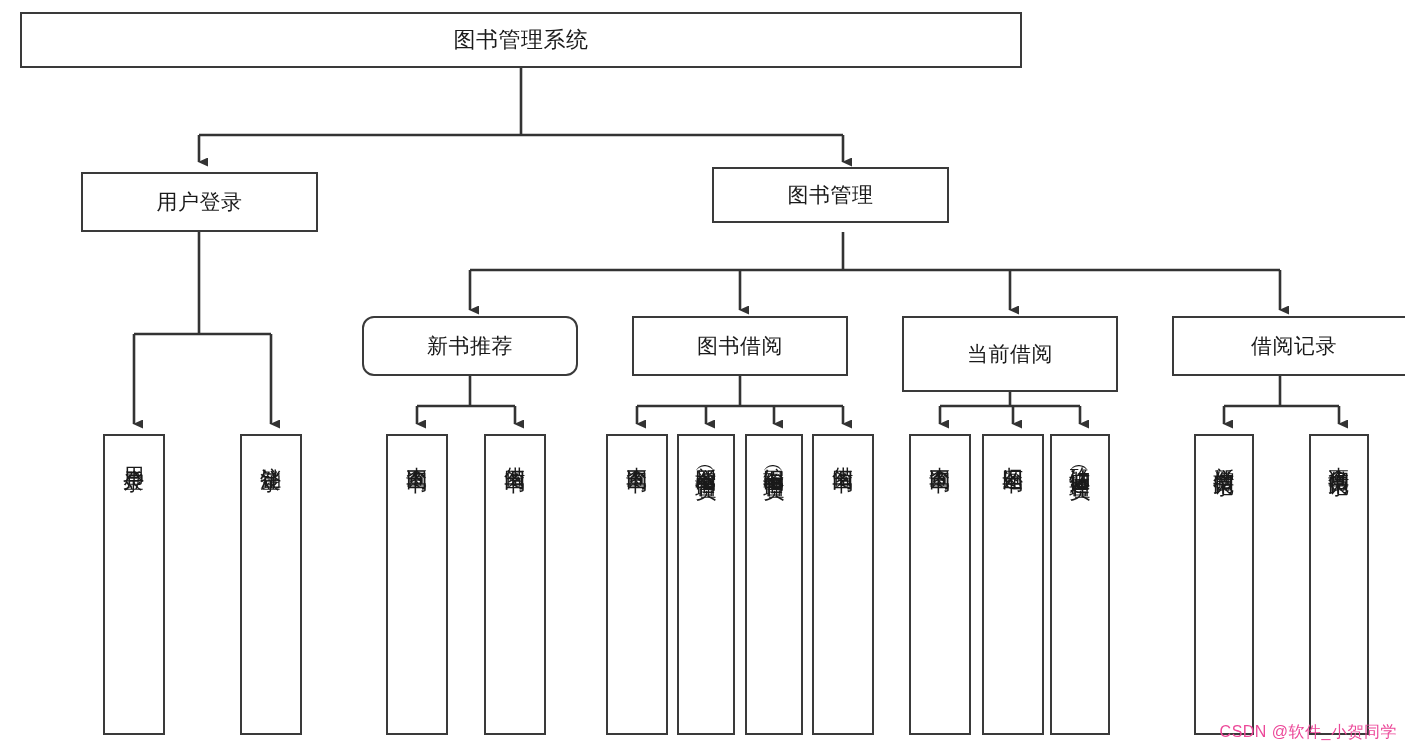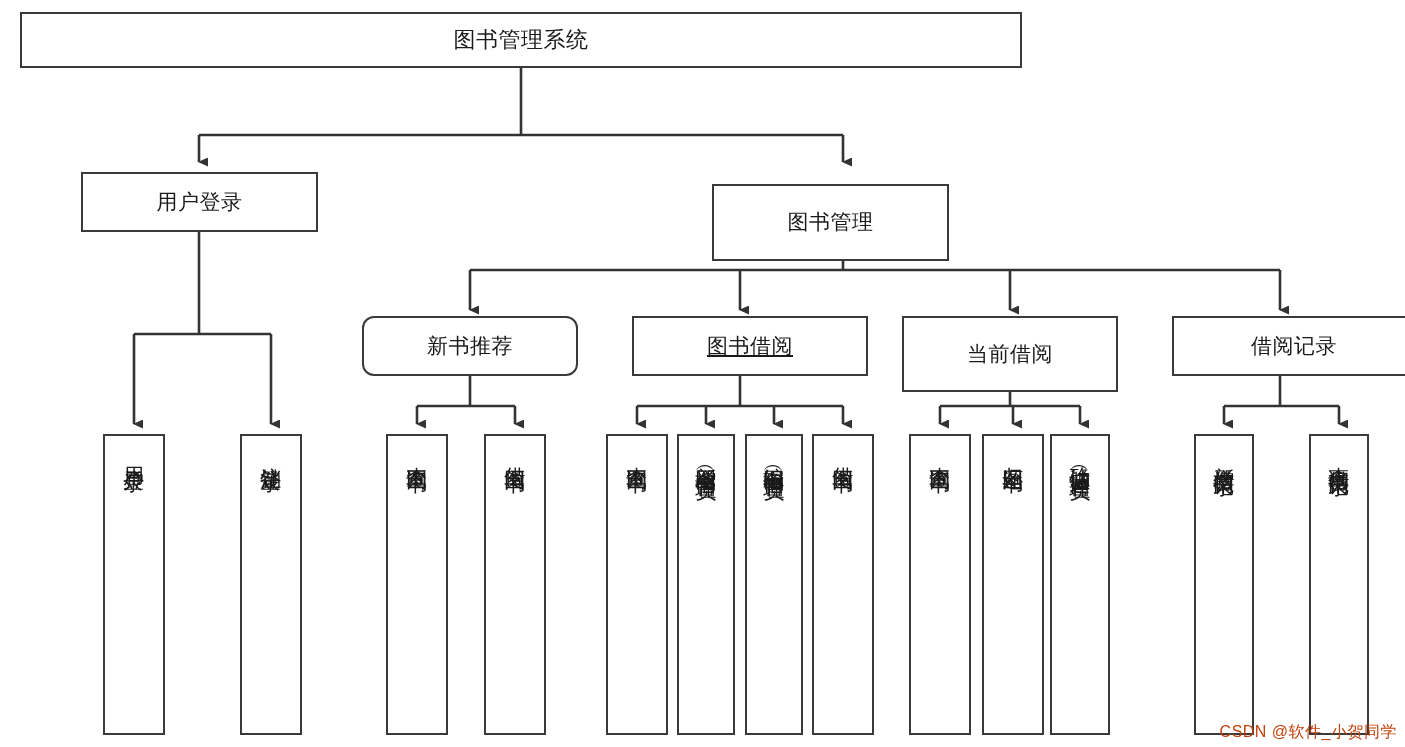--- a/index.html
+++ b/index.html
@@ -62,21 +62,21 @@
     font-size: 21px;
     line-height: 1.22;
     letter-spacing: 2px;
     text-align: start;
   }
   .watermark {
     position: absolute;
     right: 8px;
     bottom: 4px;
     font-size: 16px;
-    color: #c2410c;
+    color: #ec4899;
     white-space: nowrap;
     letter-spacing: 0.5px;
   }
 </style>
 </head>
 <body>
 
 <div id="diagram-root">
 
   <svg id="edge-layer" viewBox="0 0 1405 747" width="1405" height="747" xmlns="http://www.w3.org/2000/svg">
@@ -129,28 +129,28 @@
     </g>
   </svg>
 
   <div class="node horiz root" style="left:20px; top:12px; width:1002px; height:56px;">
     <span class="node-label">图书管理系统</span>
   </div>
 
   <div class="node horiz" style="left:81px; top:172px; width:237px; height:60px;">
     <span class="node-label">用户登录</span>
   </div>
-  <div class="node horiz" style="left:712px; top:184px; width:237px; height:77px;">
+  <div class="node horiz" style="left:712px; top:167px; width:237px; height:56px;">
     <span class="node-label">图书管理</span>
   </div>
 
   <div class="node horiz" style="left:362px; top:316px; width:216px; height:60px;border-radius:12px;">
     <span class="node-label">新书推荐</span>
   </div>
-  <div class="node horiz" style="left:632px; top:316px; width:236px; height:60px;text-decoration:underline;">
+  <div class="node horiz" style="left:632px; top:316px; width:216px; height:60px;">
     <span class="node-label">图书借阅</span>
   </div>
   <div class="node horiz" style="left:902px; top:316px; width:216px; height:76px;">
     <span class="node-label">当前借阅</span>
   </div>
   <div class="node horiz" style="left:1172px; top:316px; width:244px; height:60px;">
     <span class="node-label">借阅记录</span>
   </div>
 
   <div class="node vert" style="left:103px; top:434px; width:62px; height:301px;">

